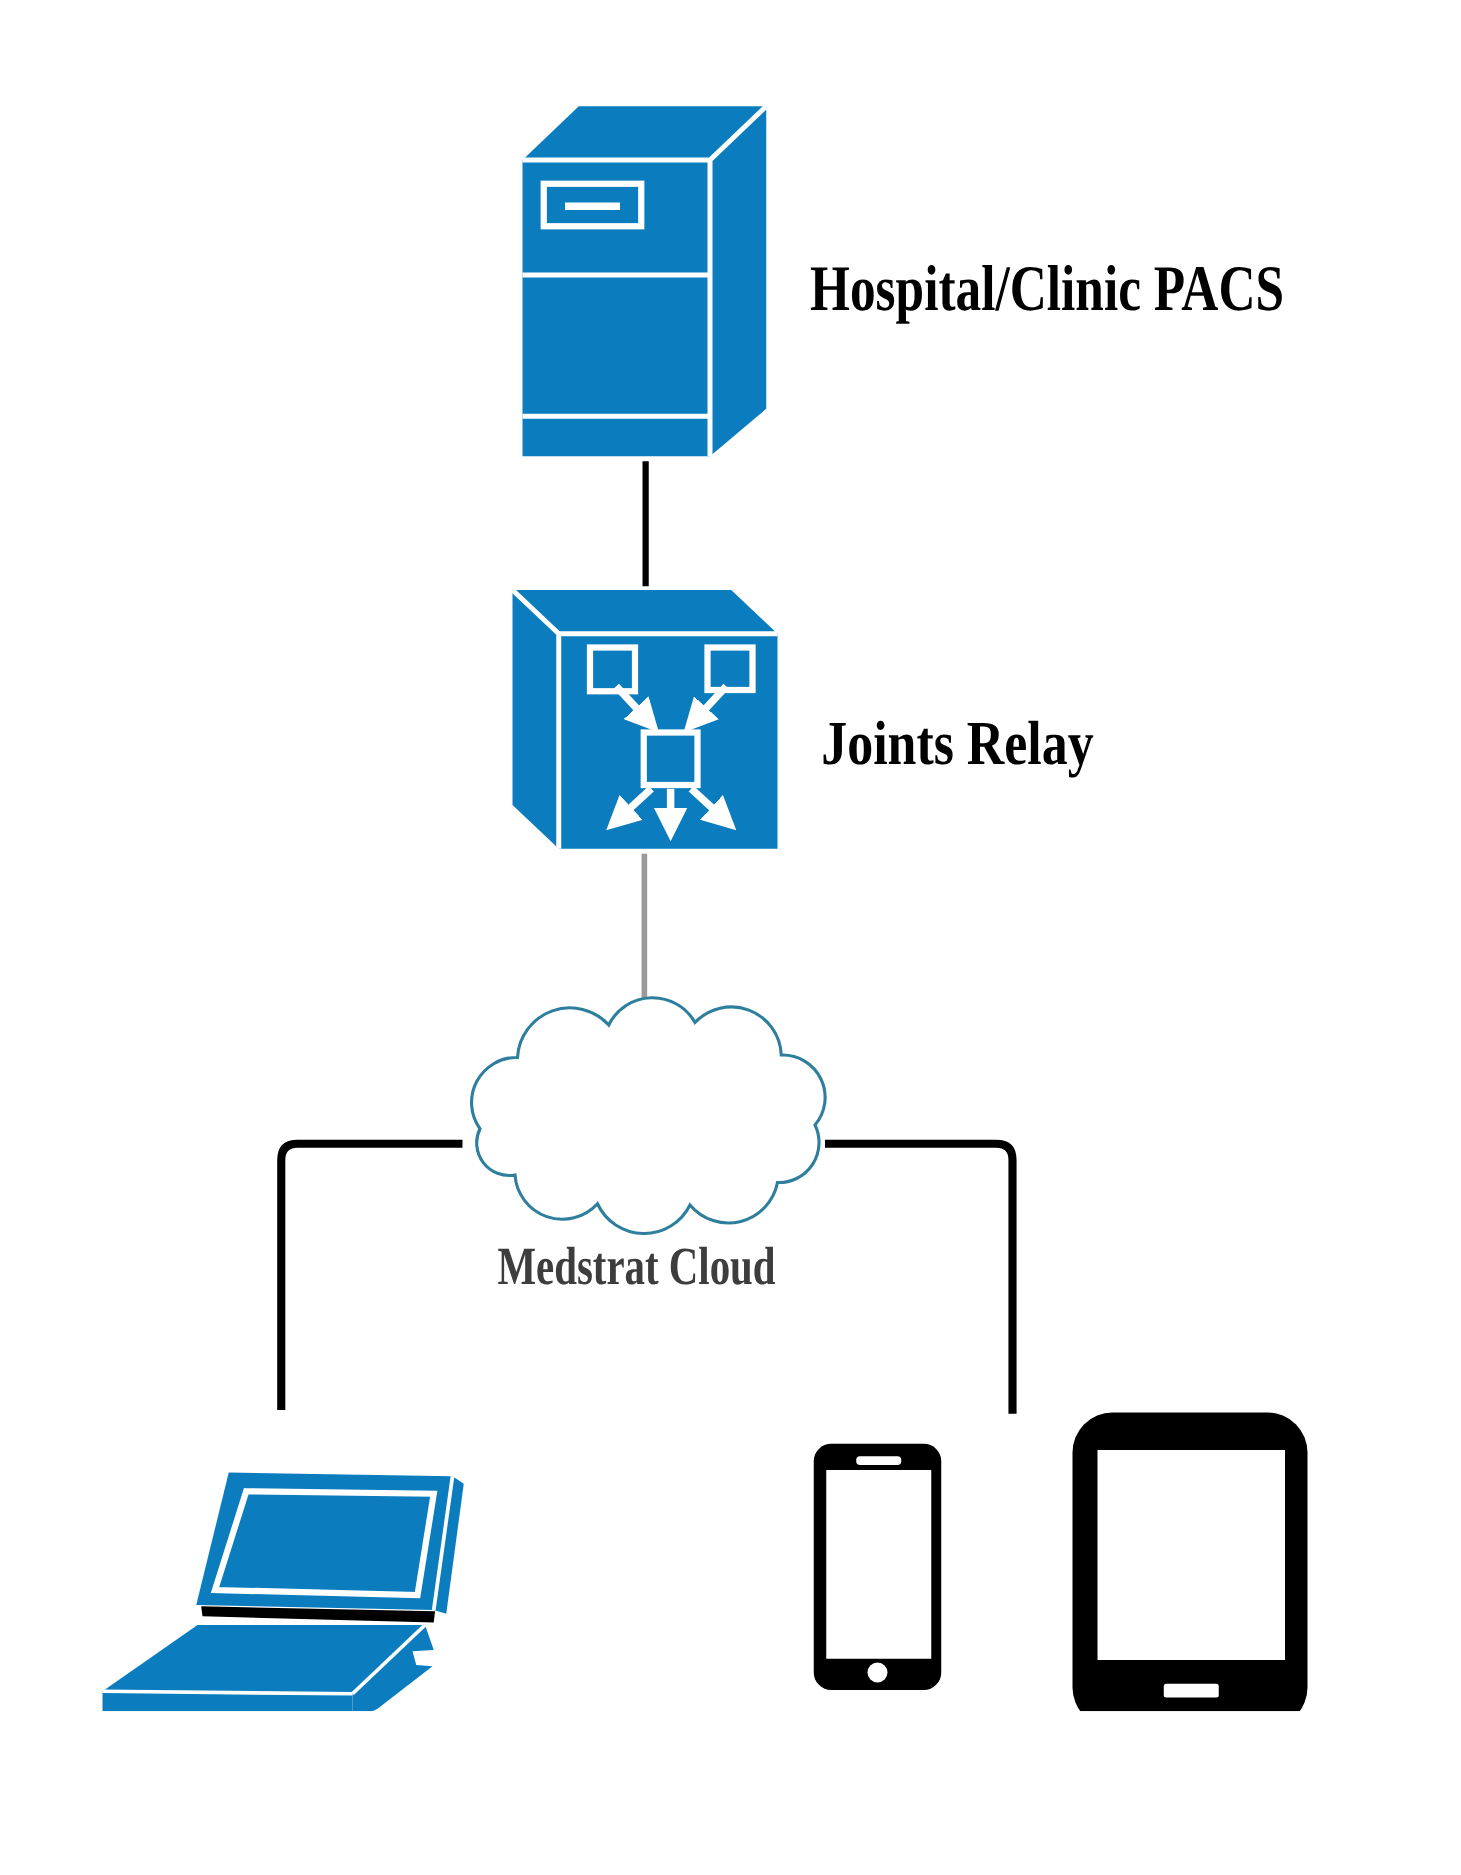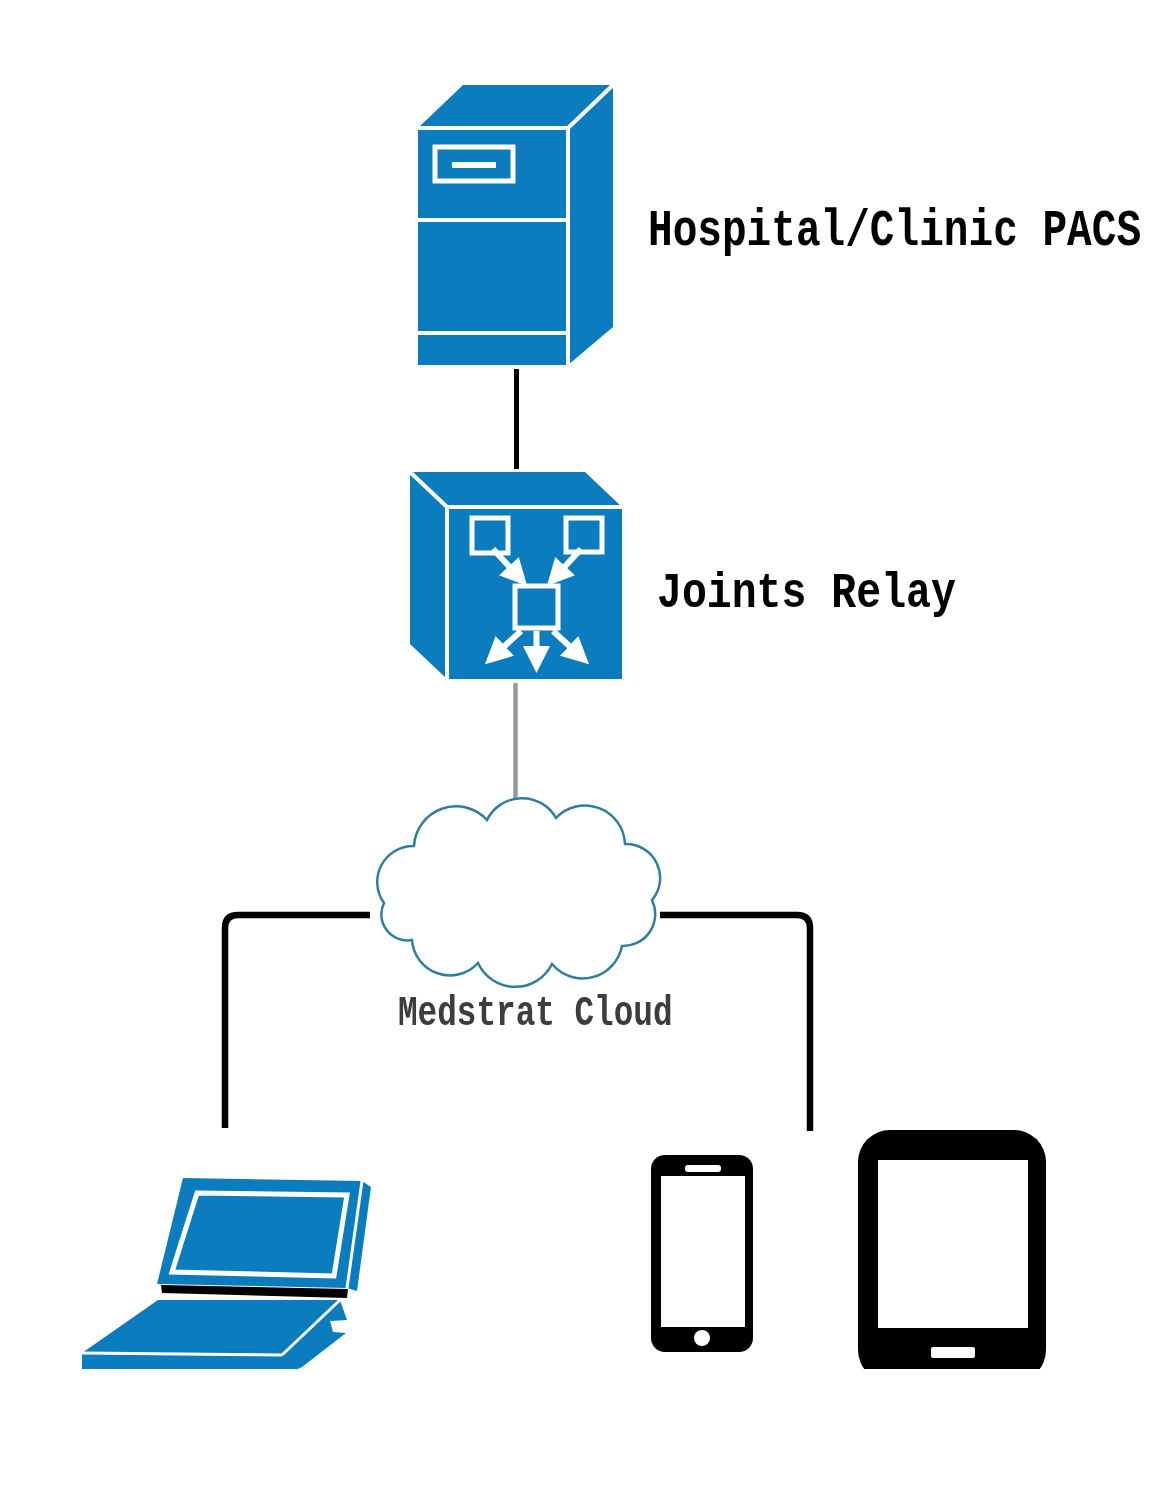--- a/index.html
+++ b/index.html
@@ -1,21 +1,21 @@
 <!DOCTYPE html>
 <html style="--device-blue: #0b7cbe; --ink-black: #000000; --cloud-outline: #2e7f9d; --link-gray: #9a9a9a; --cloud-label-gray: #3d3d3d; --background: #ffffff;"><head>
 <meta charset="utf-8">
 <style>
   html,body { margin:0; padding:0; background:#fff; }
   .canvas {
     position:relative;
     width:1169px; height:1369px;
     background:var(--background,#fff);
     overflow:hidden;
-    font-family:Liberation Mono, monospace;
+    font-family:Liberation Serif, serif;
   }
   svg.diagram { position:absolute; left:0; top:0; }
 
   .fill-blue   { fill:var(--device-blue); }
   .fill-black  { fill:var(--ink-black); }
   .fill-white  { fill:#ffffff; }
   .stroke-white{ stroke:#ffffff; fill:none; }
   .cloud-shape { fill:#ffffff; stroke:var(--cloud-outline); stroke-width:2.5; }
   .link-black  { stroke:var(--ink-black); fill:none; }
   .link-gray   { stroke:var(--link-gray); fill:none; }

